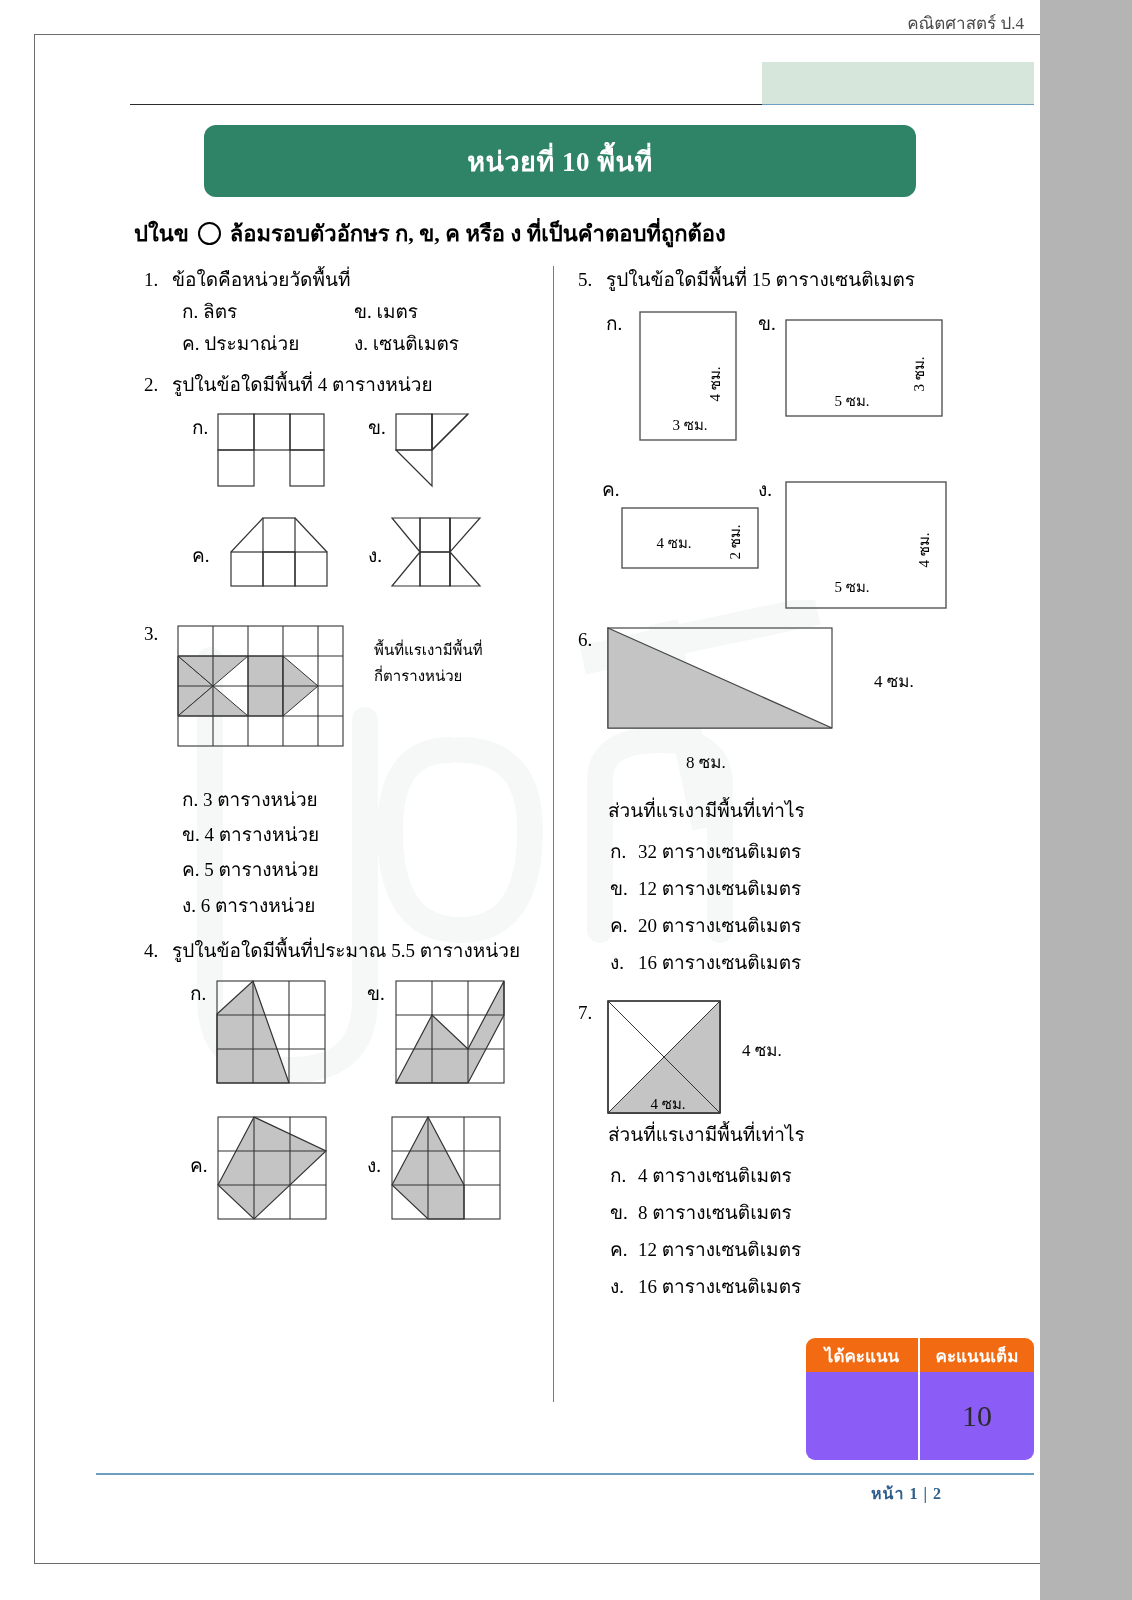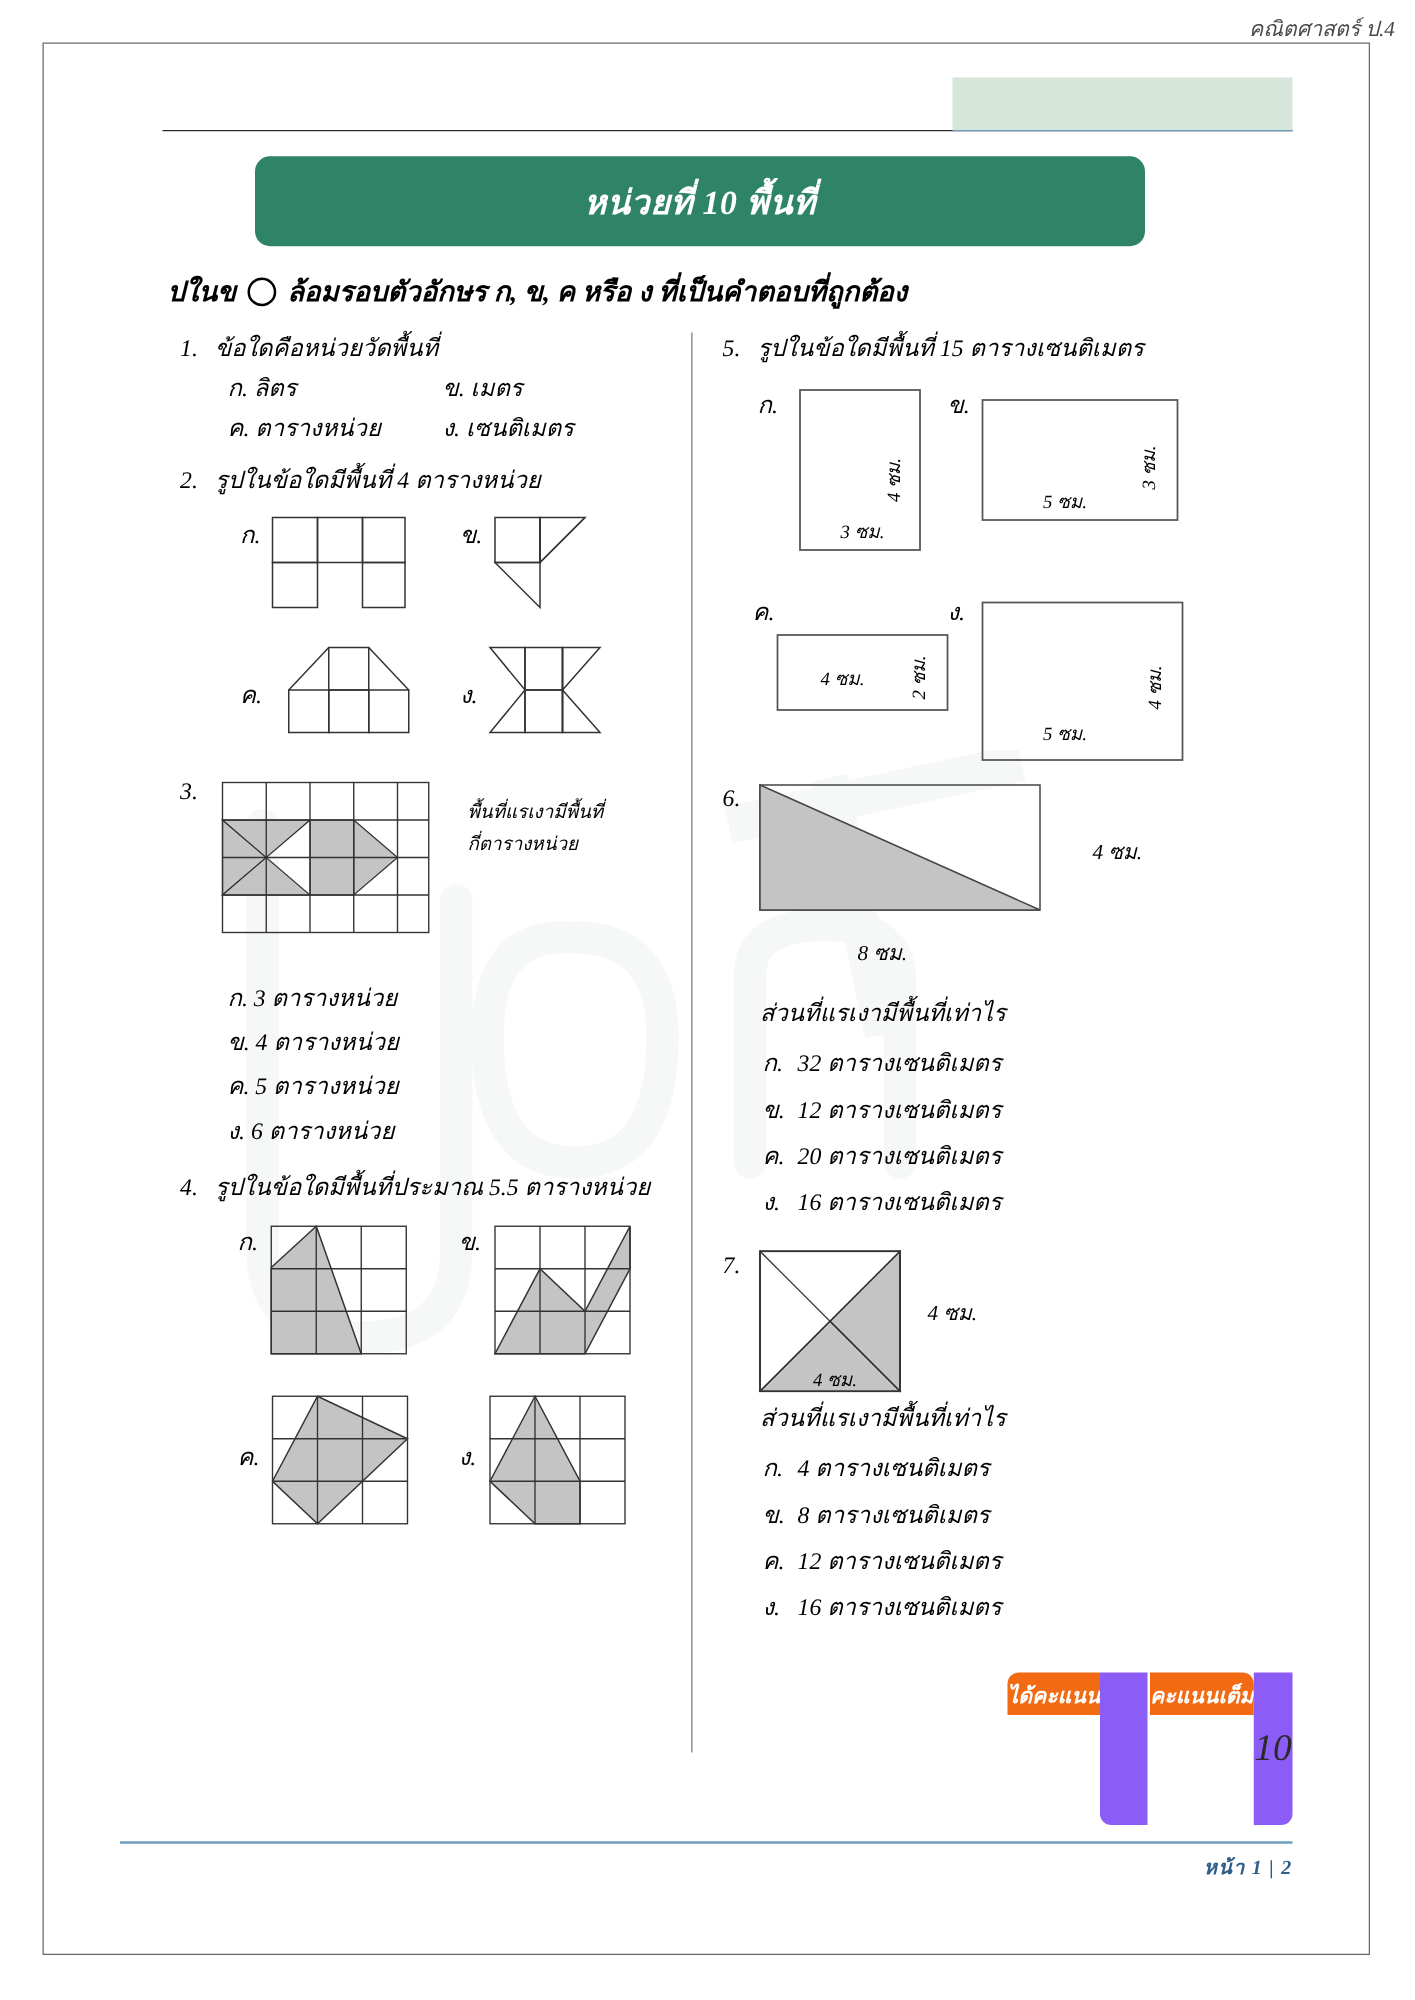--- a/index.html
+++ b/index.html
@@ -2,27 +2,26 @@
 <html><head>
 <meta charset="utf-8">
 <style>
   html, body {
     margin: 0;
     padding: 0;
     background: #b4b4b4;
   }
   .page {
     position: relative;
-    width: 1132px;
+    width: 1040px;
     height: 1600px;
     background: #ffffff;
     overflow: hidden;
     font-family: "Liberation Serif", "DejaVu Serif", serif;
     color: #000;
-    font-style: italic;
   }
   
   .page-frame {
     position: absolute;
     left: 34px;
     top: 34px;
     width: 1062px;
     height: 1530px;
     border: 1px solid #6b6b6b;
     box-sizing: border-box;
@@ -181,20 +180,21 @@
     position: absolute;
     left: 806px;
     top: 1338px;
     width: 228px;
     height: 122px;
     display: flex;
   }
   .score-cell {
     width: 114px;
     display: flex;
+    flex-direction: column;
     box-sizing: border-box;
   }
   .score-cell:first-child { border-right: 2px solid #ffffff; }
   .score-head {
     height: 34px;
     background: #f26a12;
     color: #fff;
     font-size: 17px;
     font-weight: bold;
     display: flex;
@@ -286,21 +286,21 @@
 
     <div class="q">
       <div class="q-num">1.</div>
       <div class="q-txt">ข้อใดคือหน่วยวัดพื้นที่</div>
     </div>
     <div class="opt-row" style="margin-top:4px;">
       <div class="opt-cell">ก. ลิตร</div>
       <div class="opt-cell">ข. เมตร</div>
     </div>
     <div class="opt-row" style="margin-top:4px;">
-      <div class="opt-cell">ค. ตารางหน่วย</div>
+      <div class="opt-cell">ค. ประมาณ่วย</div>
       <div class="opt-cell">ง. เซนติเมตร</div>
     </div>
 
     <div class="q" style="margin-top:12px;">
       <div class="q-num">2.</div>
       <div class="q-txt">รูปในข้อใดมีพื้นที่ 4 ตารางหน่วย</div>
     </div>
 
     <div class="fig-grid2" style="margin-top:14px; padding-left:58px;">
       <div class="fig-slot" style="width:180px;">

